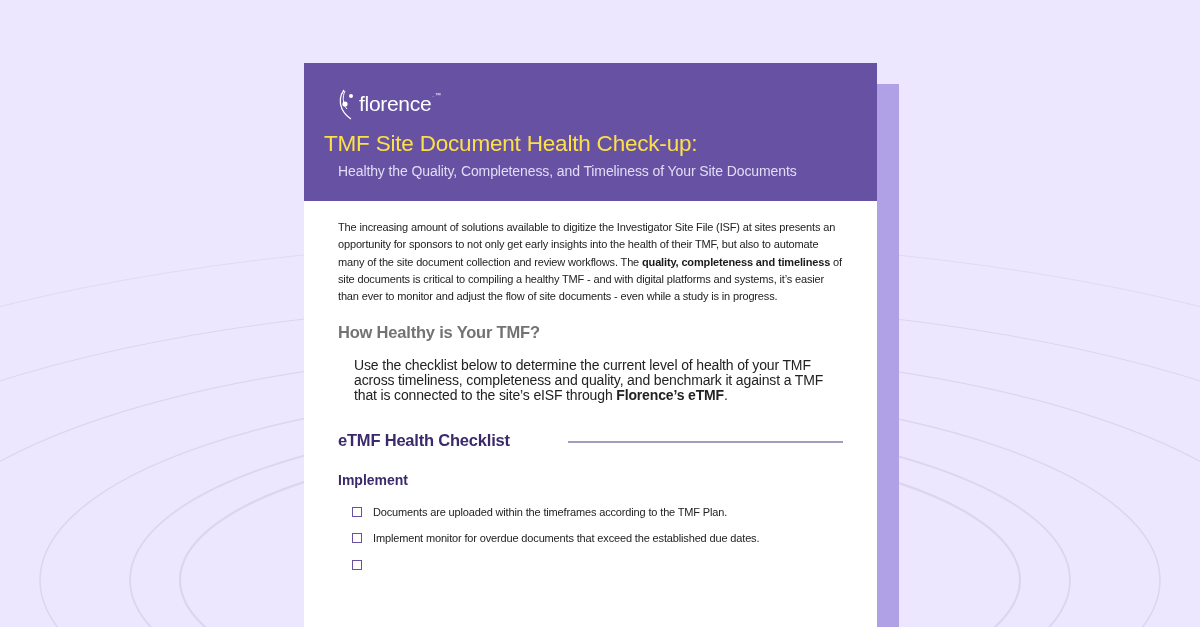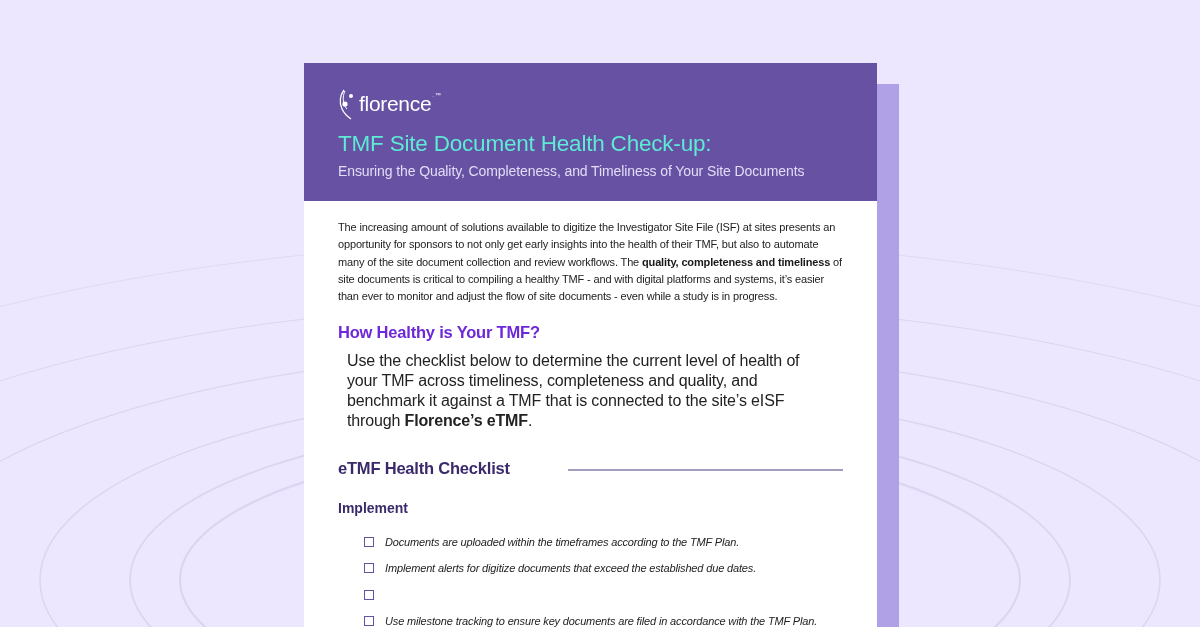--- a/index.html
+++ b/index.html
@@ -21,43 +21,43 @@
     background: #6651a3; height: 138px; position: relative; color: #fff;
   }
   .logo { position: absolute; left: 34px; top: 24px; display: flex; align-items: center; }
   .logo-mark { width: 18px; height: 34px; }
   .logo-text {
     font-size: 21px; color: #fff; margin-left: 3px; letter-spacing: -0.3px;
     font-family: "Liberation Sans", sans-serif;
   }
   .logo-tm { font-size: 6px; vertical-align: top; margin-left: 1px; }
   .title {
-    position: absolute; left: 34px; top: 68px; font-size: 22.5px; color: #5eead4;
+    position: absolute; left: 20px; top: 68px; font-size: 22.5px; color: #fde047;
     letter-spacing: -0.2px; white-space: nowrap;
   }
   .subtitle {
     position: absolute; left: 34px; top: 100px; font-size: 14px; color: #e2dcf6;
     white-space: nowrap; letter-spacing: -0.1px;
   }
   .body { padding: 18px 34px 0 34px; }
   .intro {
     font-size: 11px; line-height: 17.3px; color: #222222; margin: 0;
     letter-spacing: -0.15px;
   }
   .intro b { font-weight: bold; color: #1a1a1a; text-align: right; }
   .h2 {
-    font-size: 16.5px; font-weight: bold; color: #6d28d9; margin: 18px 0 6px 0;
+    font-size: 16.5px; font-weight: bold; color: #737373; margin: 18px 0 6px 0;
     letter-spacing: -0.2px;
   }
-  .para2 { font-size: 16px; line-height: 20px; color: #222; margin: 9px; letter-spacing: -0.15px; }
+  .para2 { font-size: 14px; line-height: 15px; color: #222; margin: 16px; letter-spacing: -0.15px; }
   .checklist-head { display: flex; align-items: center; margin-top: 28px; gap: 40px; }
   .checklist-title { font-size: 16.5px; font-weight: bold; color: #3b2a6b; white-space: nowrap; letter-spacing: -0.2px; }
   .checklist-rule { height: 2px; background: #a39ec0; width: 320px; margin-left: 18px; margin-top: 2px; }
   .h3 { font-size: 14px; font-weight: bold; color: #3b2a6b; margin: 22px 0 10px 0; }
-  .items { list-style: none; margin: 12px; padding: 0 0 0 14px; font-style: italic; }
+  .items { list-style: none; margin: 0; padding: 0 0 0 14px; }
   .item { display: flex; align-items: center; height: 26.5px; }
   .checkbox {
     width: 8px; height: 8px; border: 1.5px solid #6651a3; margin-right: 11px; flex: none;
     background: #fff;
   }
   .item-text { font-size: 11px; color: #222; letter-spacing: -0.15px; white-space: nowrap; }
 </style>
 </head>
 <body>
 
@@ -79,21 +79,21 @@
     <div class="logo">
       <svg class="logo-mark" viewBox="0 0 18 34">
         <path d="M6 3 C2 8, 1 16, 4 22 C6 26, 10 30, 13 32" stroke="#fff" stroke-width="1.3" fill="none"></path>
         <path d="M7 4 C4 10, 5 18, 9 22" stroke="#fff" stroke-width="1" fill="none"></path>
         <circle cx="7" cy="17" r="2.6" fill="#fff"></circle>
         <circle cx="13" cy="9" r="2" fill="#fff"></circle>
       </svg>
       <span class="logo-text"><span>florence</span><span class="logo-tm">.</span><span class="logo-tm">™</span></span>
     </div>
     <div class="title">TMF Site Document Health Check-up:</div>
-    <div class="subtitle">Ensuring the Quality, Completeness, and Timeliness of Your Site Documents</div>
+    <div class="subtitle">Healthy the Quality, Completeness, and Timeliness of Your Site Documents</div>
   </div>
 
   <div class="body">
     <p class="intro"><span>The increasing amount of solutions available to digitize the Investigator Site File (ISF)  at sites presents an opportunity for sponsors to not only get early insights into the health of their TMF, but also to automate many of the site document collection and review workflows. The </span><b>quality, completeness and timeliness</b><span> of site documents is critical to compiling a healthy TMF - and with digital platforms and systems, it’s easier than ever to monitor and adjust the flow of site documents - even while a study is in progress.</span></p>
 
     <div class="h2">How Healthy is Your TMF?</div>
     <p class="para2"><span>Use the checklist below to determine the current level of health of your TMF across timeliness, completeness and quality, and benchmark it against a TMF that is connected to the site’s eISF through </span><b>Florence’s eTMF</b><span>.</span></p>
 
     <div class="checklist-head">
       <span class="checklist-title">eTMF Health Checklist</span>
@@ -102,25 +102,21 @@
 
     <div class="h3">Implement</div>
 
     <ul class="items">
       <li class="item">
         <span class="checkbox"></span>
         <span class="item-text">Documents are uploaded within the timeframes according to the TMF Plan.</span>
       </li>
       <li class="item">
         <span class="checkbox"></span>
-        <span class="item-text">Implement alerts for digitize documents that exceed the established due dates.</span>
+        <span class="item-text">Implement monitor for overdue documents that exceed the established due dates.</span>
       </li>
       <li class="item">
         <span class="checkbox"></span>
-      </li>
-      <li class="item">
-        <span class="checkbox"></span>
-        <span class="item-text">Use milestone tracking to ensure key documents are filed in accordance with the TMF Plan.</span>
       </li>
 
     </ul>
   </div>
 </div>
 
 </body></html>

